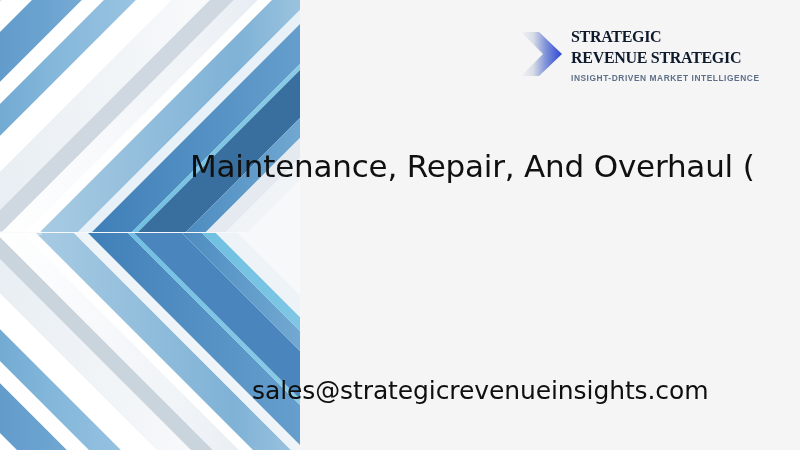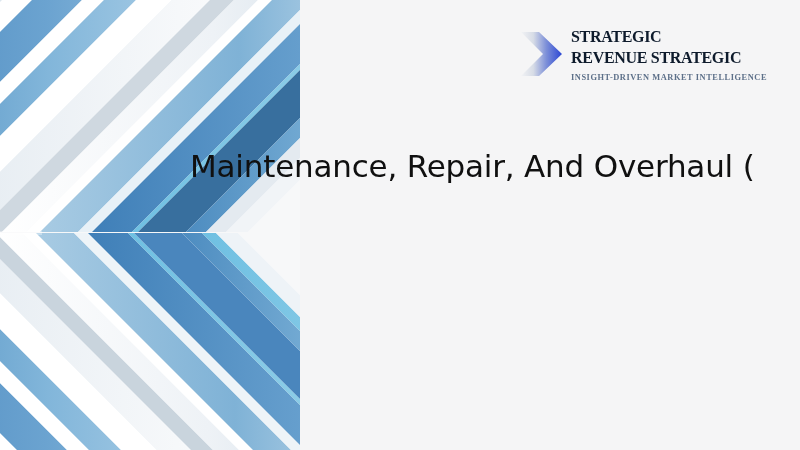--- a/index.html
+++ b/index.html
@@ -67,21 +67,21 @@
     font-family: Liberation Serif, serif;
     font-weight: bold;
     font-size: 16px;
     line-height: 21px;
     letter-spacing: -0.3px;
     color: #0e1b2c;
     white-space: nowrap;
   }
   #logo-tagline {
     margin-top: 5px;
-    font-family: Liberation Serif, serif;
+    font-family: Liberation Sans, sans-serif;
     font-weight: bold;
     font-size: 8.4px;
     line-height: 10px;
     letter-spacing: 0.55px;
     color: #5d7089;
     white-space: nowrap;
   }
 
   
   #title {
@@ -223,14 +223,15 @@
     </span>
     <span id="logo-text">
       <span class="logo-line">STRATEGIC</span>
       <span class="logo-line">REVENUE STRATEGIC</span>
       <span id="logo-tagline">INSIGHT-DRIVEN MARKET INTELLIGENCE</span>
     </span>
   </div>
 
   <div id="title">Maintenance, Repair, And Overhaul (</div>
 
+  <div id="email">sales@strategicrevenueinsights.com</div>
 
 </div>
 
 </body></html>

